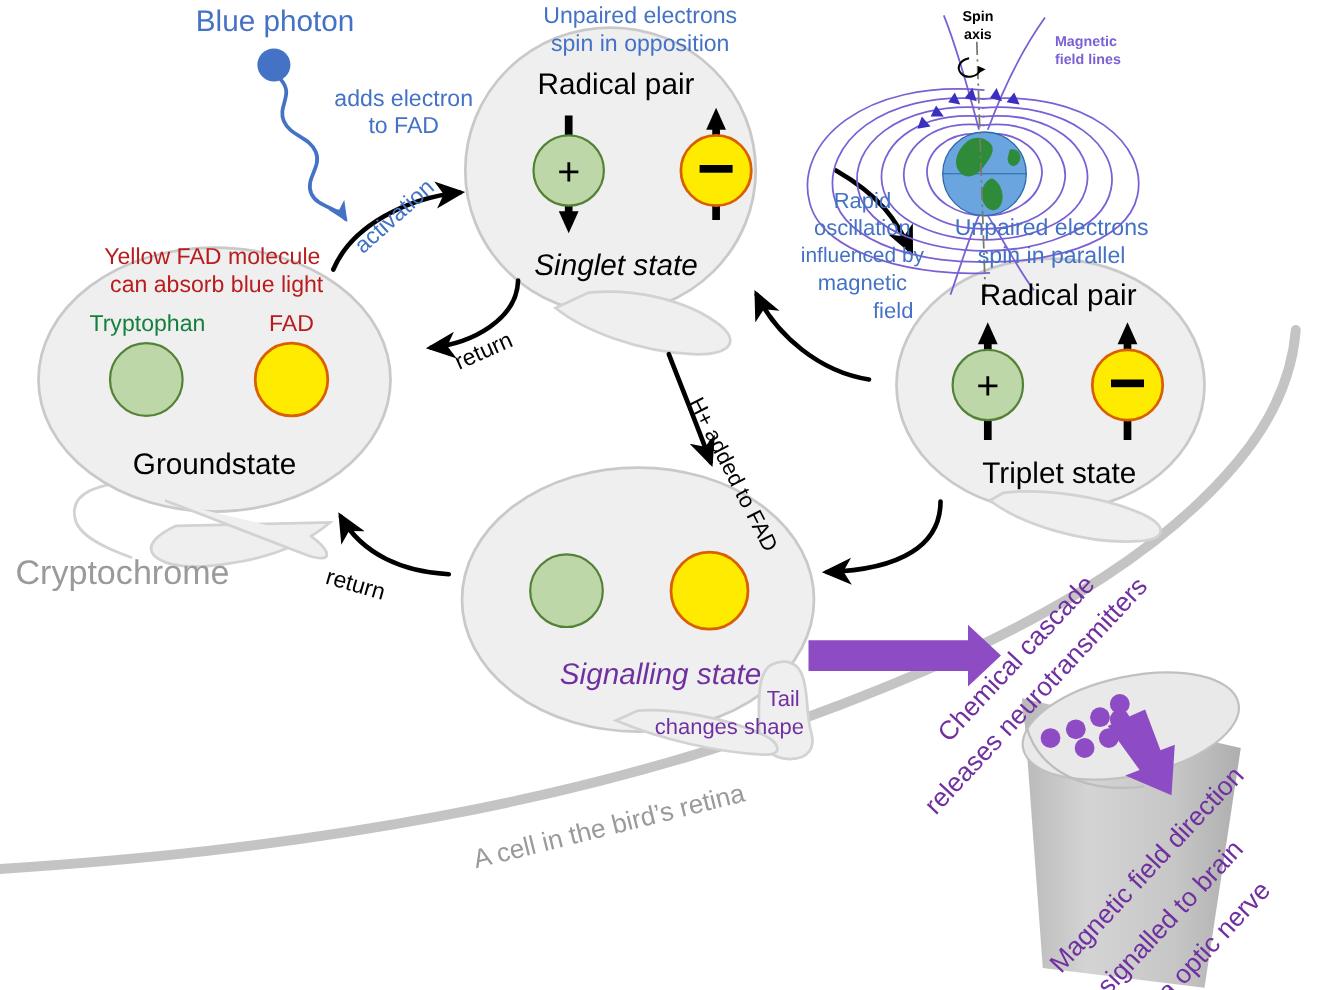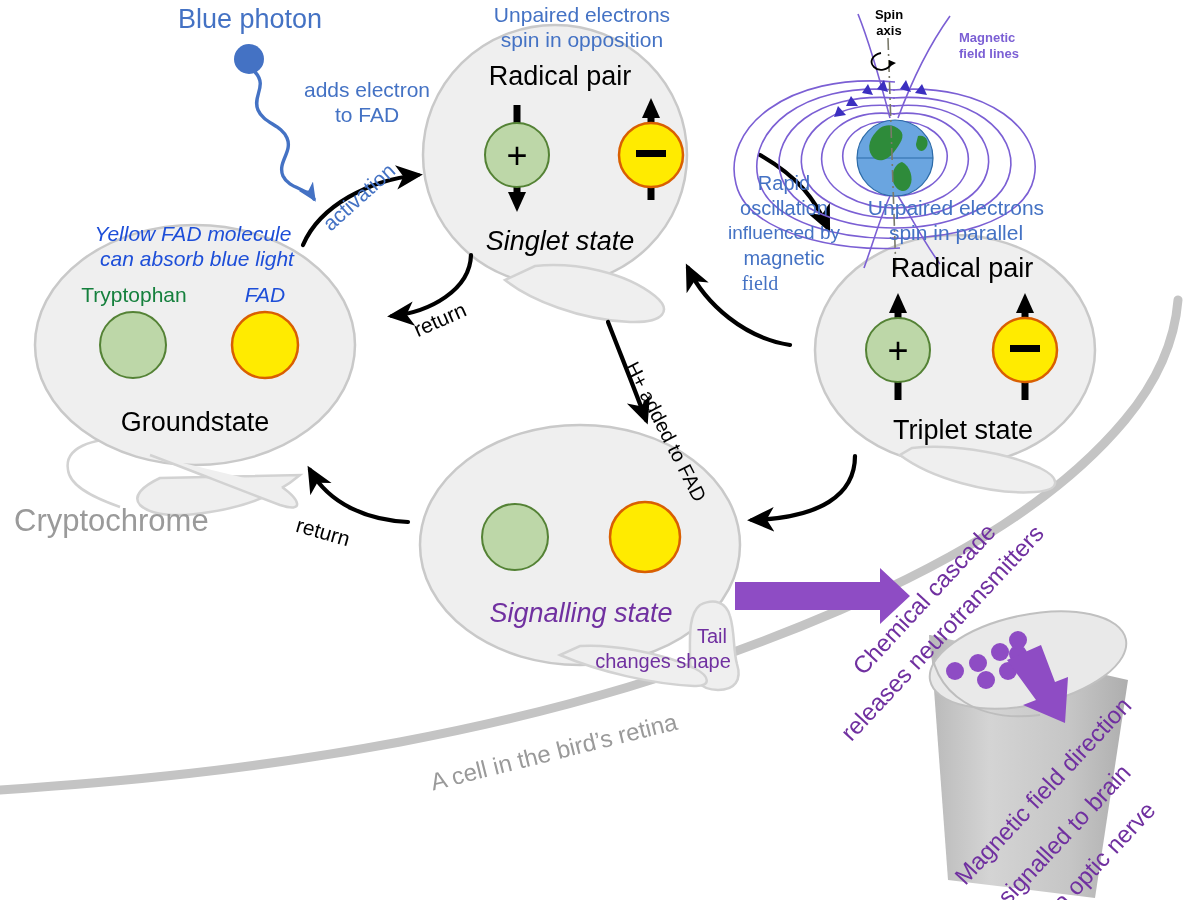--- a/index.html
+++ b/index.html
@@ -22,21 +22,21 @@
     height: 900px;
     overflow: visible;
   }
   .lbl {
     position: absolute;
     white-space: pre;
     line-height: 1.12;
     font-family: "Liberation Sans", sans-serif;
   }
   .blue   { color: #4472c4; }
-  .orange { color: #1d4ed8; font-style: italic; }
+  .orange { color: #b91c1c; }
   .green  { color: #15803d; }
   .black  { color: #000000; }
   .gray   { color: #9a9a9a; }
   .purple { color: #7030a0; }
   .ctr { text-align: center; }
 </style>
 </head>
 <body>
 
 <div id="stage">
@@ -243,35 +243,35 @@
   <div class="lbl black ctr" style="left:450px; top:226px; width:220px; font-size:27px;font-style:italic;">Singlet state</div>
 
   <div class="lbl black" style="left:410px; top:320px; font-size:21px; transform:rotate(-24deg); transform-origin:left top;">return</div>
 
   <div class="lbl black" style="left:300px; top:513px; font-size:21px; transform:rotate(16deg); transform-origin:left top;">return</div>
 
   <div class="lbl blue ctr" style="left:722px; top:172px; width:124px; font-size:20px;">Rapid</div>
   <div class="lbl blue ctr" style="left:714px; top:197px; width:140px; font-size:20px;">oscillation</div>
   <div class="lbl blue ctr" style="left:706px; top:222px; width:156px; font-size:19px;">influenced by</div>
   <div class="lbl blue ctr" style="left:714px; top:247px; width:140px; font-size:20px;">magnetic</div>
-  <div class="lbl blue ctr" style="left:698px; top:272px; width:124px; font-size:20px;font-family:Liberation Serif, serif;">field</div>
+  <div class="lbl blue ctr" style="left:750px; top:272px; width:124px; font-size:20px;">field</div>
 
   <div class="lbl black ctr" style="left:862px; top:8px; width:54px; font-size:13px; font-weight:bold;">Spin</div>
   <div class="lbl black ctr" style="left:862px; top:24px; width:54px; font-size:13px; font-weight:bold;">axis</div>
   <div class="lbl" style="left:959px; top:31px; font-size:13px; font-weight:bold; color:#7b5fd4;">Magnetic</div>
   <div class="lbl" style="left:959px; top:47px; font-size:13px; font-weight:bold; color:#7b5fd4;">field lines</div>
 
   <div class="lbl blue ctr" style="left:837px; top:196px; width:238px; font-size:21px;">Unpaired electrons</div>
   <div class="lbl blue ctr" style="left:837px; top:221px; width:238px; font-size:21px;">spin in parallel</div>
   <div class="lbl black ctr" style="left:857px; top:253px; width:210px; font-size:27px;">Radical pair</div>
   <div class="lbl black ctr" style="left:858px; top:415px; width:210px; font-size:27px;">Triplet state</div>
 
   <div class="lbl black" style="left:641px; top:358px; font-size:20px; transform:rotate(63deg); transform-origin:left top;">H+ added to FAD</div>
 
-  <div class="lbl purple ctr" style="left:470px; top:598px; width:222px; font-size:27px; font-style:italic;">Signalling state</div>
+  <div class="lbl purple ctr" style="left:470px; top:598px; width:222px; font-size:27px; font-style:italic;text-align:right;">Signalling state</div>
   <div class="lbl purple ctr" style="left:681px; top:625px; width:62px; font-size:20px;">Tail</div>
   <div class="lbl purple ctr" style="left:578px; top:650px; width:170px; font-size:20px;">changes shape</div>
 
   <div class="lbl gray" style="left:428px; top:770px; font-size:24px; transform:rotate(-14deg); transform-origin:left top;">A cell in the bird’s retina</div>
 
   <div class="lbl purple" style="left:848px; top:662px; font-size:24px; transform:rotate(-47deg); transform-origin:left top;">Chemical cascade</div>
   <div class="lbl purple" style="left:836px; top:728px; font-size:24px; transform:rotate(-47deg); transform-origin:left top;">releases neurotransmitters</div>
 
   <div class="lbl purple" style="left:950px; top:872px; font-size:24px; transform:rotate(-47deg); transform-origin:left top;">Magnetic field direction</div>
   <div class="lbl purple" style="left:993px; top:892px; font-size:24px; transform:rotate(-47deg); transform-origin:left top;">signalled to brain</div>

